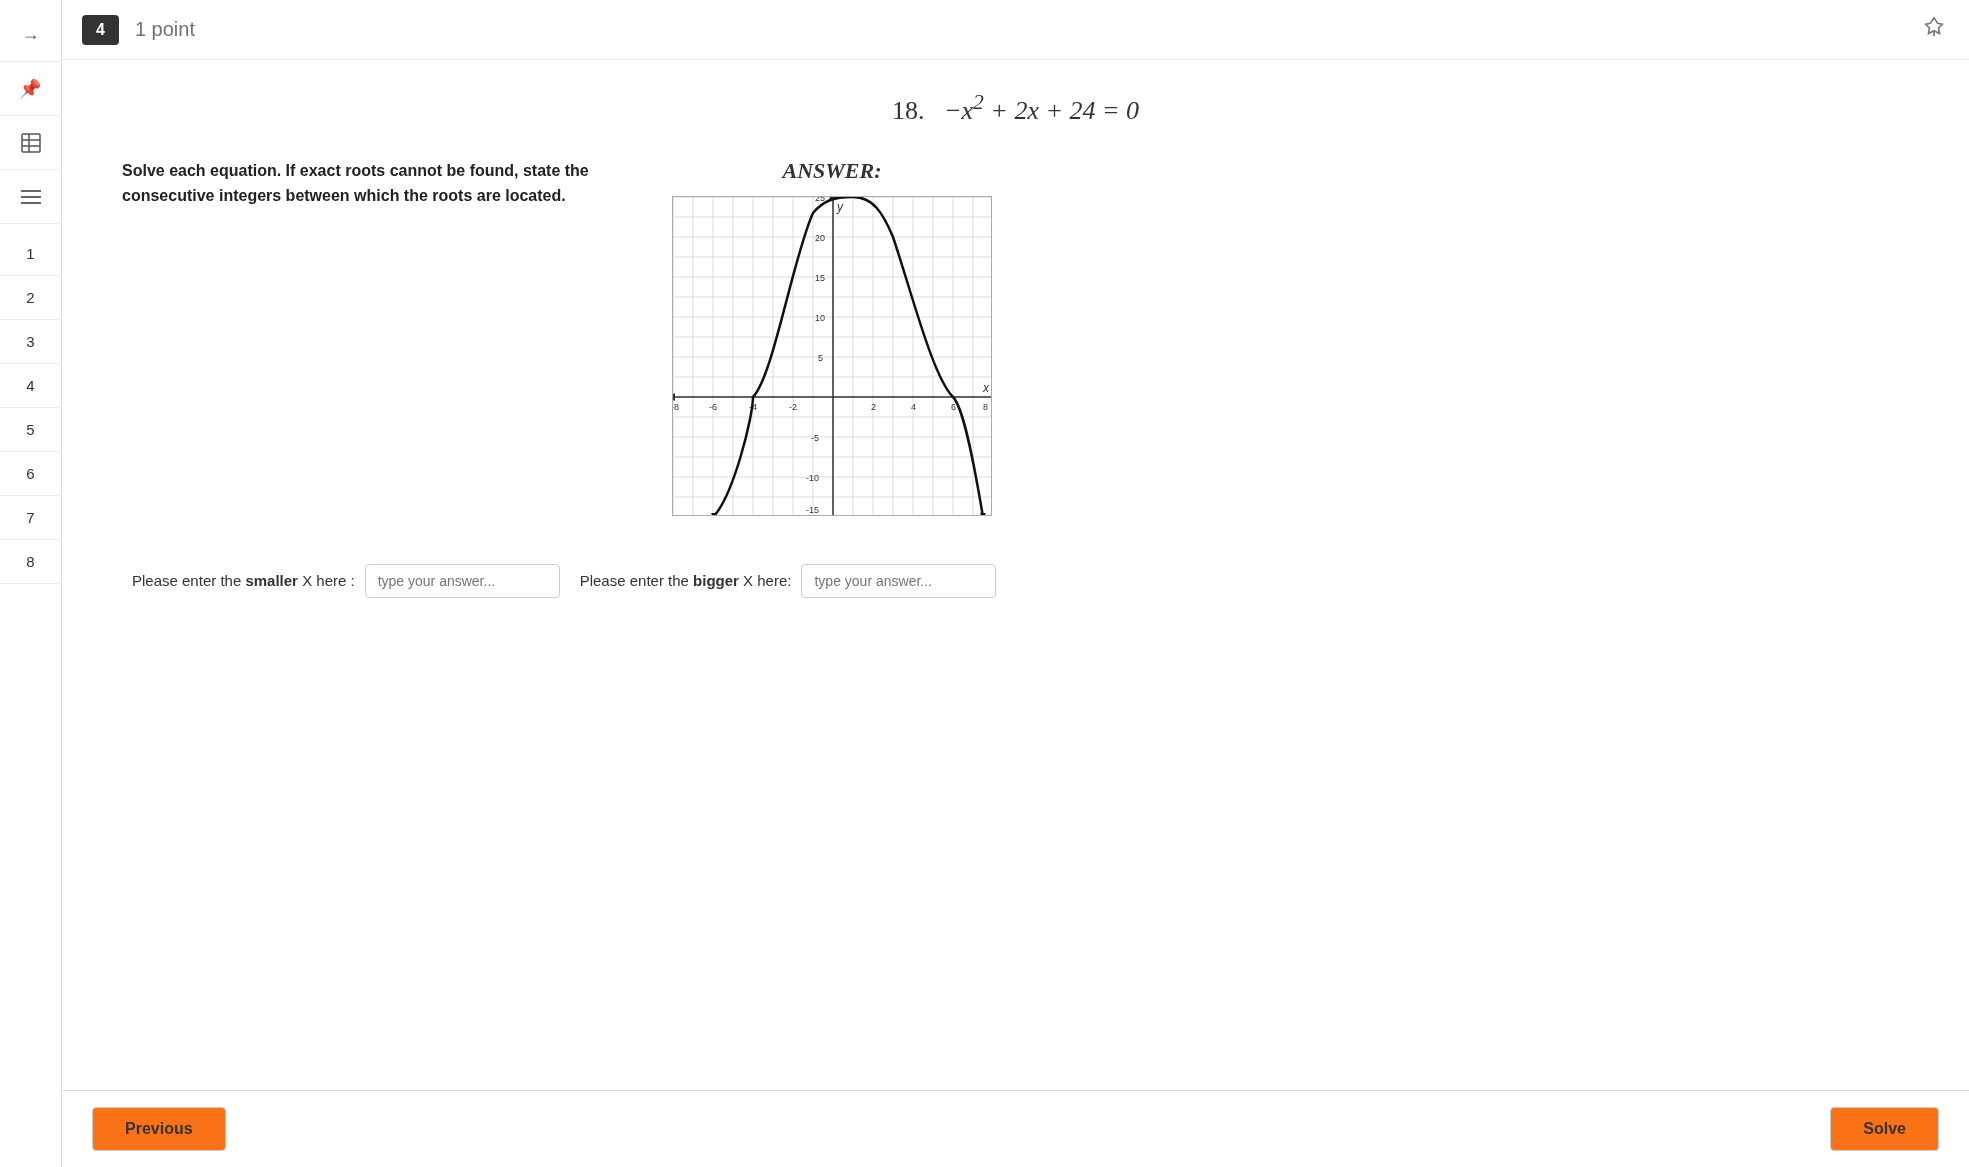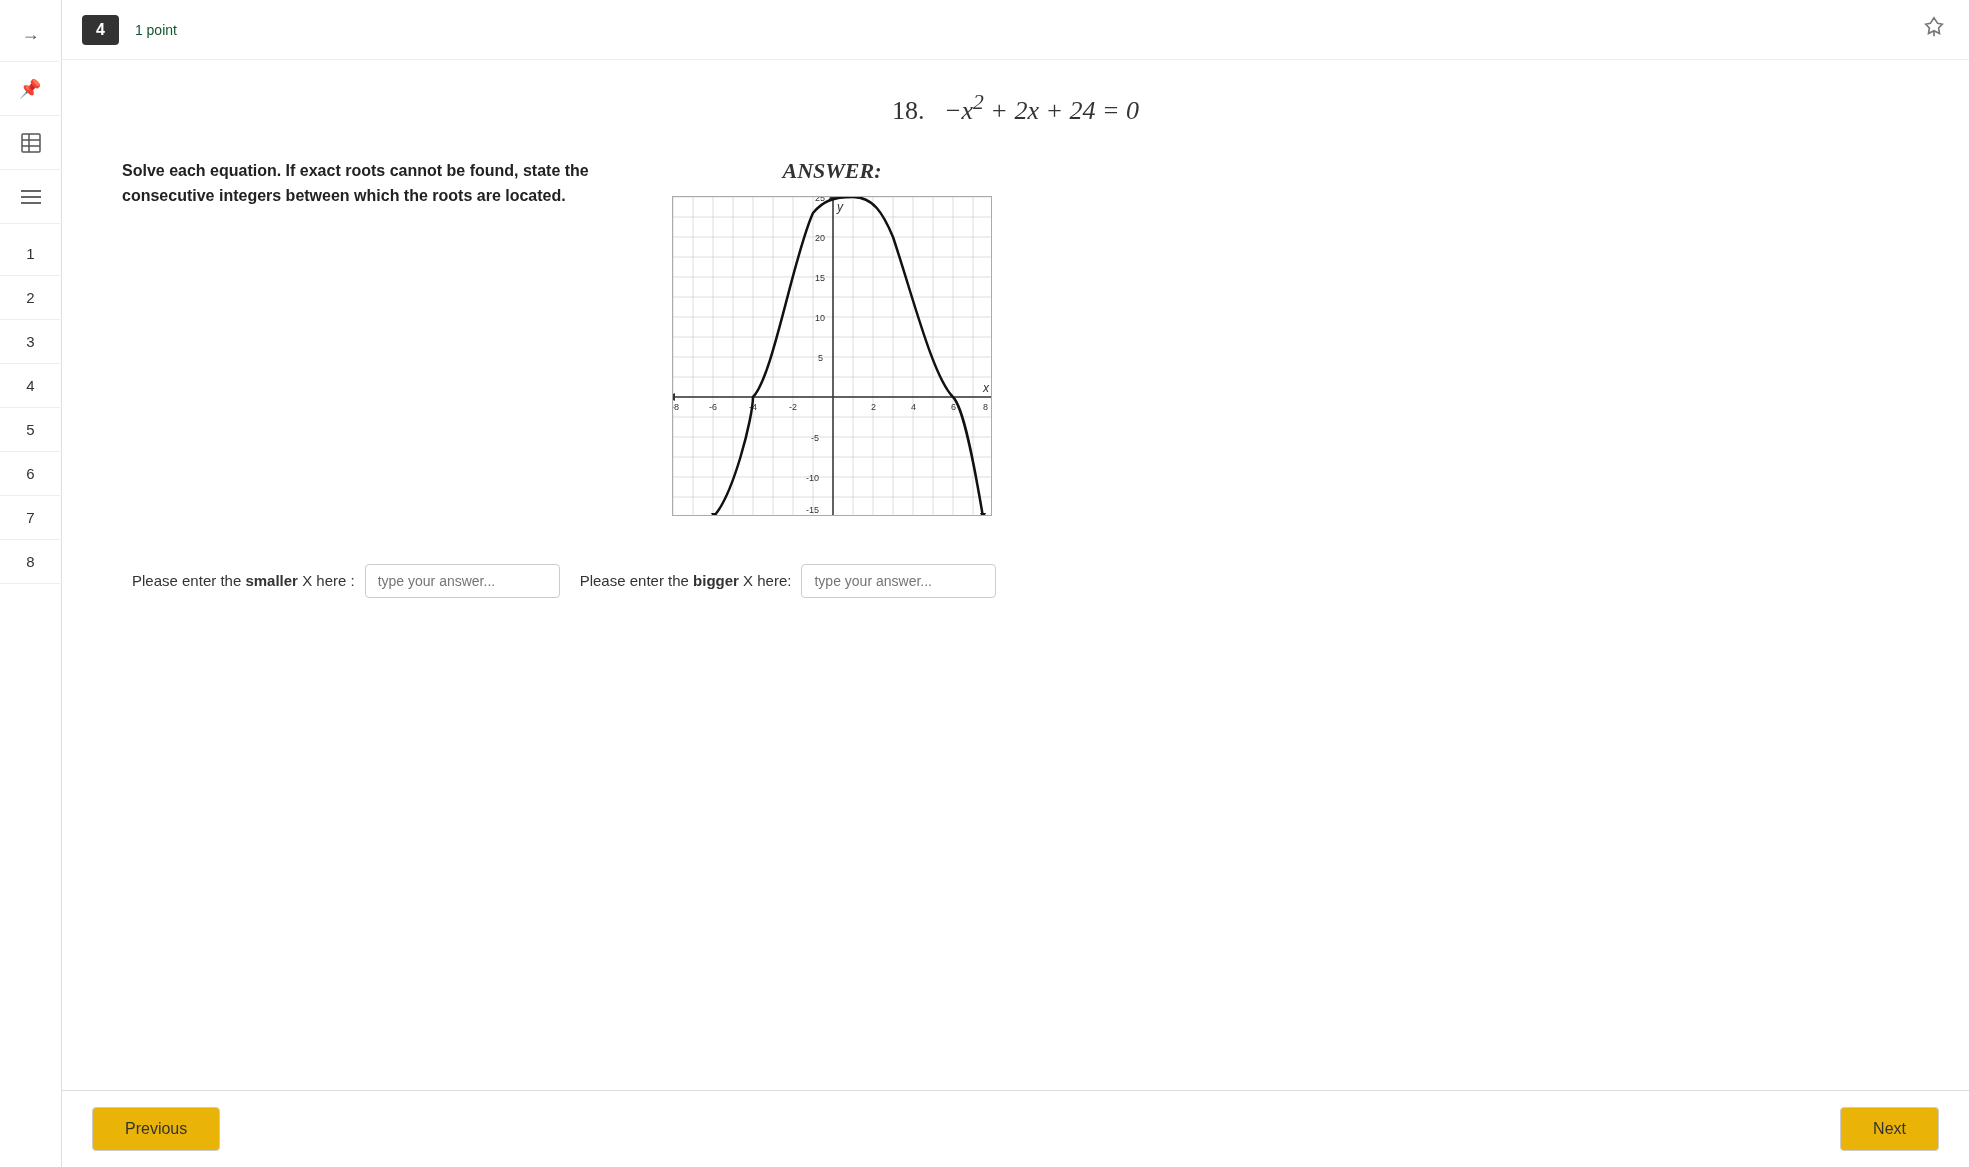--- a/index.html
+++ b/index.html
@@ -78,22 +78,22 @@
     .question-number-badge {
       background: #333;
       color: #fff;
       font-size: 16px;
       font-weight: bold;
       padding: 6px 14px;
       border-radius: 4px;
     }
 
     .question-points {
-      font-size: 14px;
-      color: #14532d;
+      font-size: 20px;
+      color: #737373;
     }
 
     .pin-icon-btn {
       margin-left: auto;
       background: none;
       border: none;
       cursor: pointer;
       font-size: 20px;
       color: #555;
       padding: 4px;
@@ -206,28 +206,28 @@
     .footer {
       display: flex;
       justify-content: space-between;
       align-items: center;
       padding: 16px 30px;
       border-top: 1px solid #ddd;
       background: #fff;
     }
 
     .nav-btn {
-      background: #eab308;
+      background: #f97316;
       border: 1px solid #ccc;
       border-radius: 4px;
       padding: 12px 32px;
       font-size: 16px;
       cursor: pointer;
       color: #333;
-      font-weight: 400;
+      font-weight: 700;
     }
   </style>
 </head>
 <body>
 
 <div class="sidebar">
   <div class="sidebar-icon">→</div>
   <div class="sidebar-icon">📌</div>
   <div class="sidebar-icon">
     <svg width="22" height="22" viewBox="0 0 22 22" fill="none" stroke="#555" stroke-width="1.5">
@@ -410,16 +410,16 @@
           Please enter the <strong>bigger</strong> X here:
         </label>
         <input class="answer-input" type="text" placeholder="type your answer..." style="">
       </div>
     </div>
 
   </div>
 
   <div class="footer">
     <button class="nav-btn">Previous</button>
-    <button class="nav-btn">Next</button>
+    <button class="nav-btn">Solve</button>
   </div>
 
 </div>
 
 </body></html>

